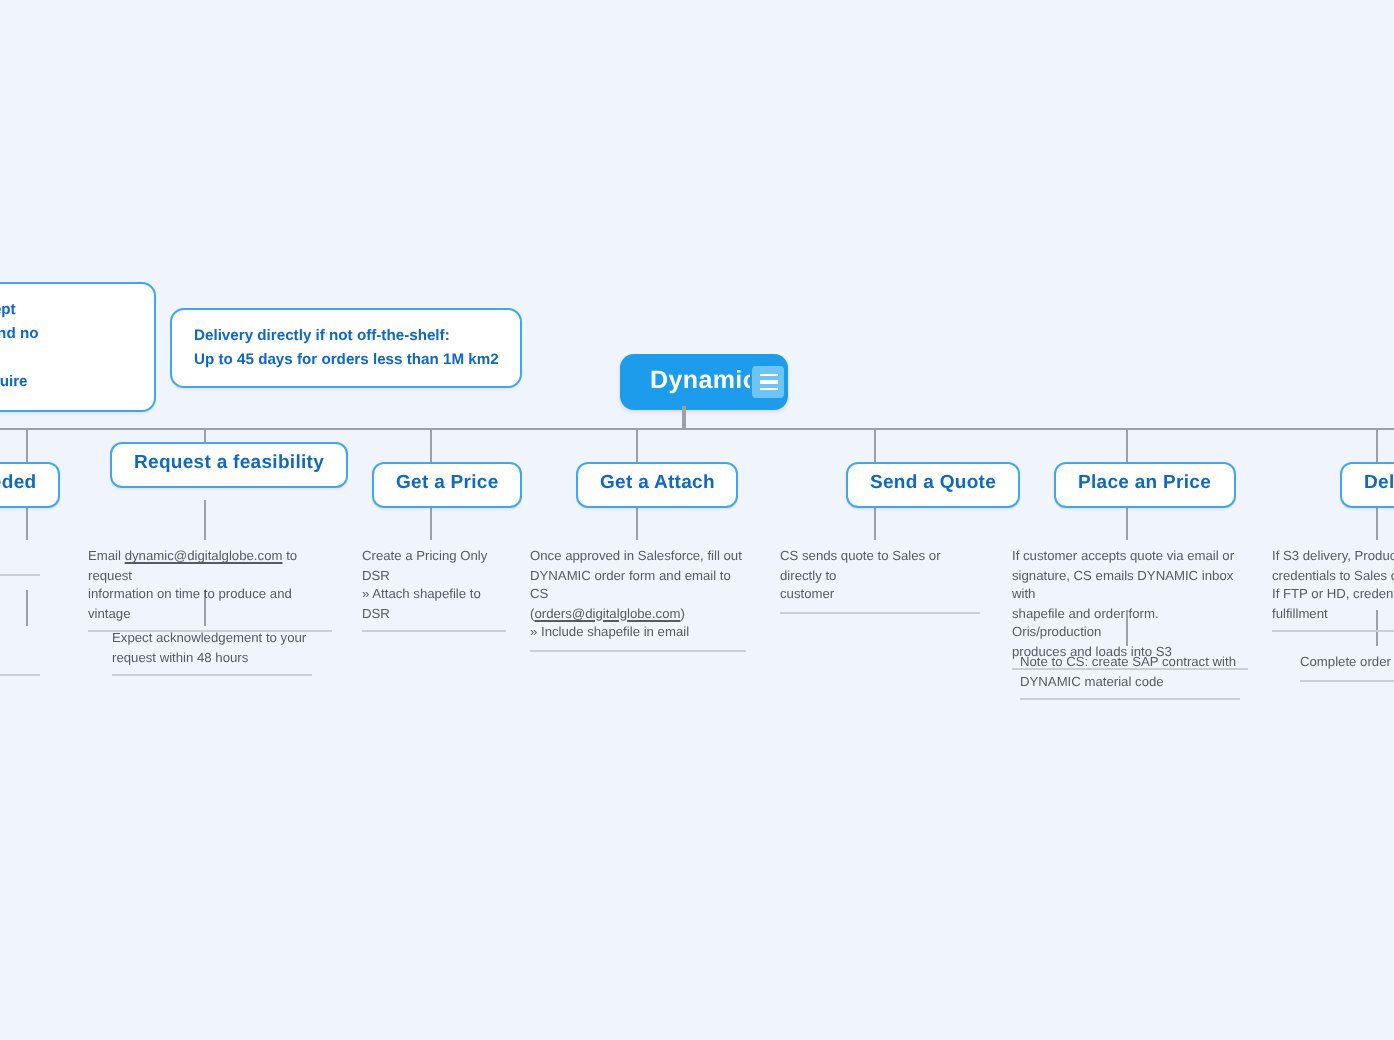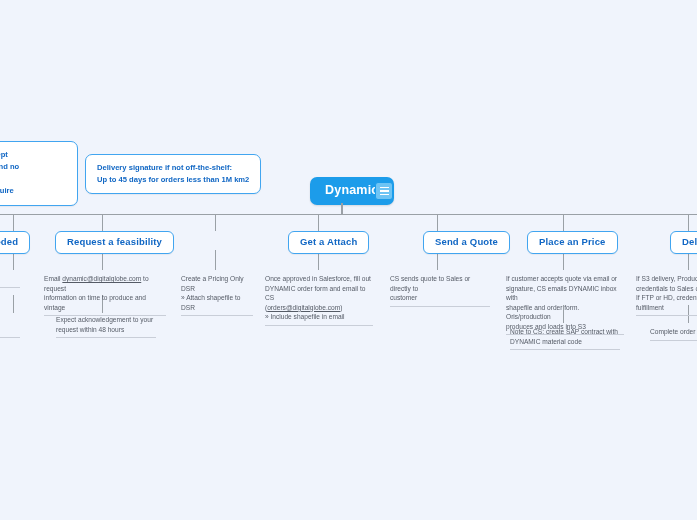--- a/index.html
+++ b/index.html
@@ -106,21 +106,21 @@
 <div id="canvas">
 
   <div class="note-clip" style="left:-22px;top:141px;width:80px;">
     <span class="ln">ccept</span>
     <span class="ln">e and no</span>
     <span class="ln">ure</span>
     <span class="ln">require</span>
   </div>
 
   <div class="note" style="left:85px;top:154px;">
-    <span class="ln">Delivery signature if not off-the-shelf:</span>
+    <span class="ln">Delivery directly if not off-the-shelf:</span>
     <span class="ln">Up to 45 days for orders less than 1M km2</span>
   </div>
 
   <div class="center-node" style="left:310px;top:177px;">
     <span>Dynamic</span>
   </div>
   <div class="center-menu" style="left:375px;top:182px;">
     <i></i>
     <i></i>
     <i></i>
@@ -146,22 +146,25 @@
   <div class="vline" style="left:688px;top:250px;height:20px;"></div>
 
   <div class="vline" style="left:13px;top:295px;height:18px;"></div>
   <div class="vline" style="left:102px;top:295px;height:18px;"></div>
   <div class="vline" style="left:563px;top:305px;height:18px;"></div>
   <div class="vline" style="left:688px;top:305px;height:18px;"></div>
 
   <div class="topic" style="left:-22px;top:231px;">
     <span>eeded</span>
   </div>
-  <div class="topic" style="left:55px;top:231px;">
+  <div class="topic" style="left:55px;top:221px;">
     <span>Request a feasibility</span>
+  </div>
+  <div class="topic" style="left:186px;top:231px;">
+    <span>Get a Price</span>
   </div>
   <div class="topic" style="left:288px;top:231px;">
     <span>Get a Attach</span>
   </div>
   <div class="topic" style="left:423px;top:231px;">
     <span>Send a Quote</span>
   </div>
   <div class="topic" style="left:527px;top:231px;">
     <span>Place an Price</span>
   </div>

